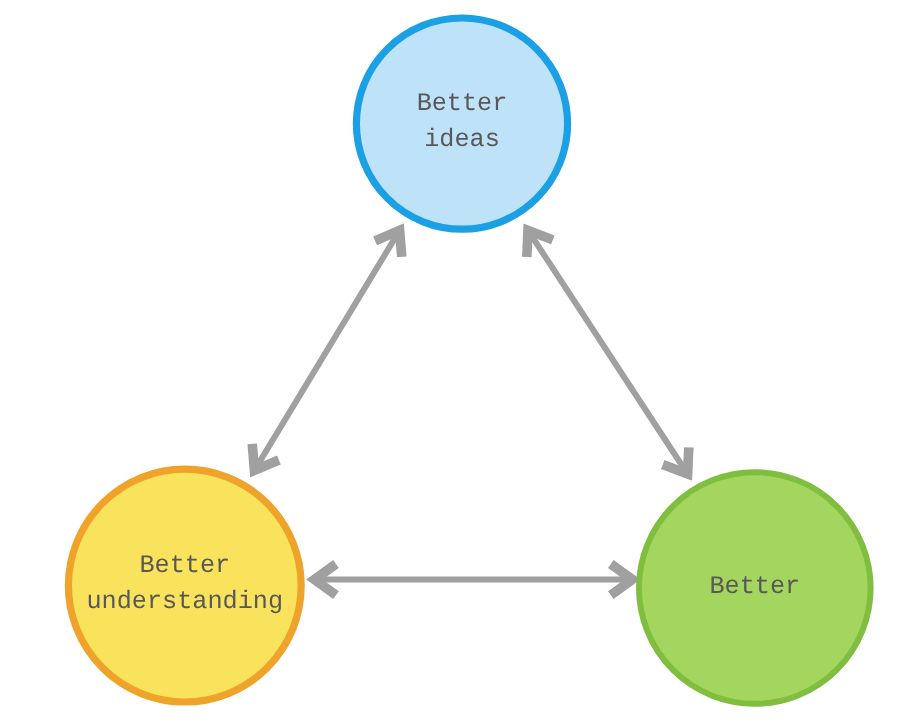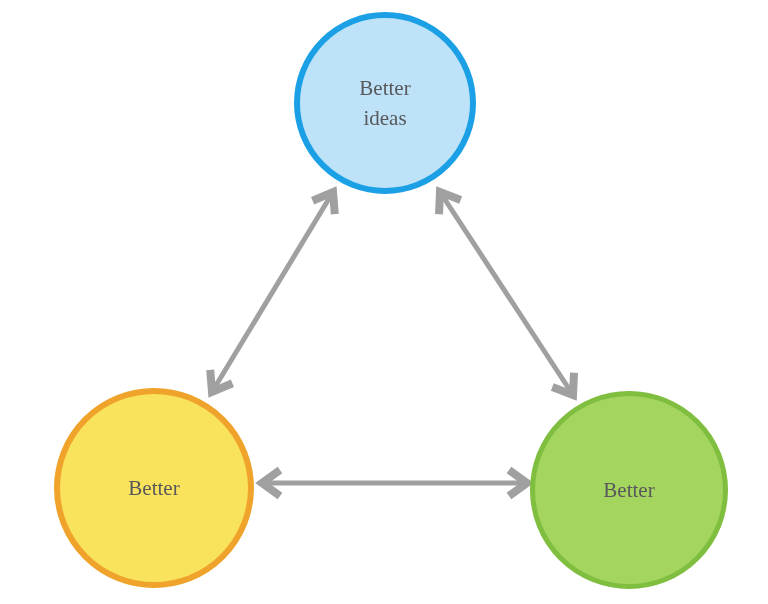--- a/index.html
+++ b/index.html
@@ -5,21 +5,21 @@
   html, body {
     margin: 0;
     padding: 0;
   }
   .canvas {
     position: relative;
     width: 768px;
     height: 604px;
     background: #ffffff;
     overflow: hidden;
-    font-family: Liberation Serif, serif;
+    font-family: Liberation Mono, monospace;
   }
   .arrows-layer {
     position: absolute;
     left: 0;
     top: 0;
     width: 768px;
     height: 604px;
   }
   .arrows-layer g {
     fill: none;
@@ -90,20 +90,21 @@
   <div class="node" id="node-ideas" style="background-color: rgb(190, 227, 248); border-color: rgb(27, 160, 230);">
     <div class="node-label" style="color: rgb(88, 88, 91);">
       <div>Better</div>
       <div>ideas</div>
     </div>
   </div>
 
   <div class="node" id="node-understanding" style="background-color: rgb(249, 227, 92); border-color: rgb(240, 163, 43);">
     <div class="node-label" style="color: rgb(88, 88, 91);">
       <div>Better</div>
+      <div>understanding</div>
     </div>
   </div>
 
   <div class="node" id="node-preparation" style="background-color: rgb(164, 213, 94); border-color: rgb(127, 190, 63);">
     <div class="node-label" style="color: rgb(88, 88, 91);">
       <div>Better</div>
     </div>
   </div>
 
 </div>

